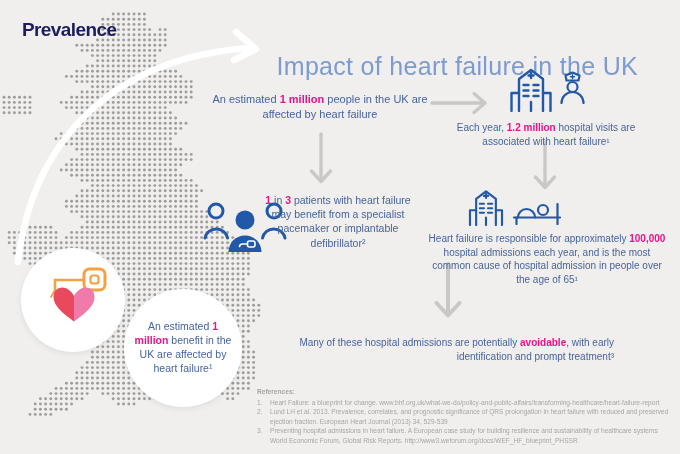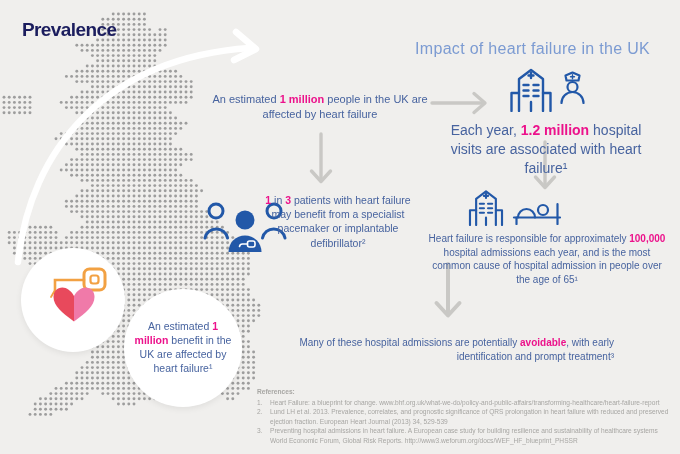--- a/index.html
+++ b/index.html
@@ -8,31 +8,31 @@
     background:var(--background,#f0efed);
     font-family:"Liberation Sans",sans-serif;
   }
   .canvas svg{position:absolute;display:block;}
   .logo{
     position:absolute;left:22px;top:19px;
     font-size:19px;font-weight:bold;letter-spacing:-0.6px;
     color:var(--logo-navy,#1b1d5e);
   }
   .title{
-    position:absolute;right:26px;top:36px;margin:4px;
-    font-size:16px;font-weight:400;letter-spacing:.3px;
+    position:absolute;right:26px;top:36px;margin:16px;
+    font-size:25px;font-weight:400;letter-spacing:.3px;
     color:var(--title-blue,#7c9bd2);white-space:nowrap;
   }
   .blk{
     position:absolute;margin:0;text-align:center;line-height:1.35;
     color:var(--body-blue,#47639f);
   }
   .hl{color:var(--accent-pink,#ec128b);font-weight:bold;}
   .estimate{left:198px;top:92px;width:244px;font-size:11px;}
-  .visits{left:440px;top:121px;width:212px;font-size:14px;}
+  .visits{left:440px;top:121px;width:212px;font-size:10px;}
   .onethree{left:262px;top:193px;width:152px;font-size:10.5px;}
   .admissions{left:428px;top:232px;width:238px;font-size:10px;}
   .avoidable{left:284px;top:336px;width:330px;font-size:10px;text-align:right;}
   .badge{
     position:absolute;left:21px;top:248px;width:104px;height:104px;
     background:#fff;border-radius:50%;box-shadow:0 2px 6px rgba(0,0,0,.07);
   }
   .badge svg{left:0;top:0;}
   .bubble{
     position:absolute;left:124px;top:289px;width:118px;height:118px;

